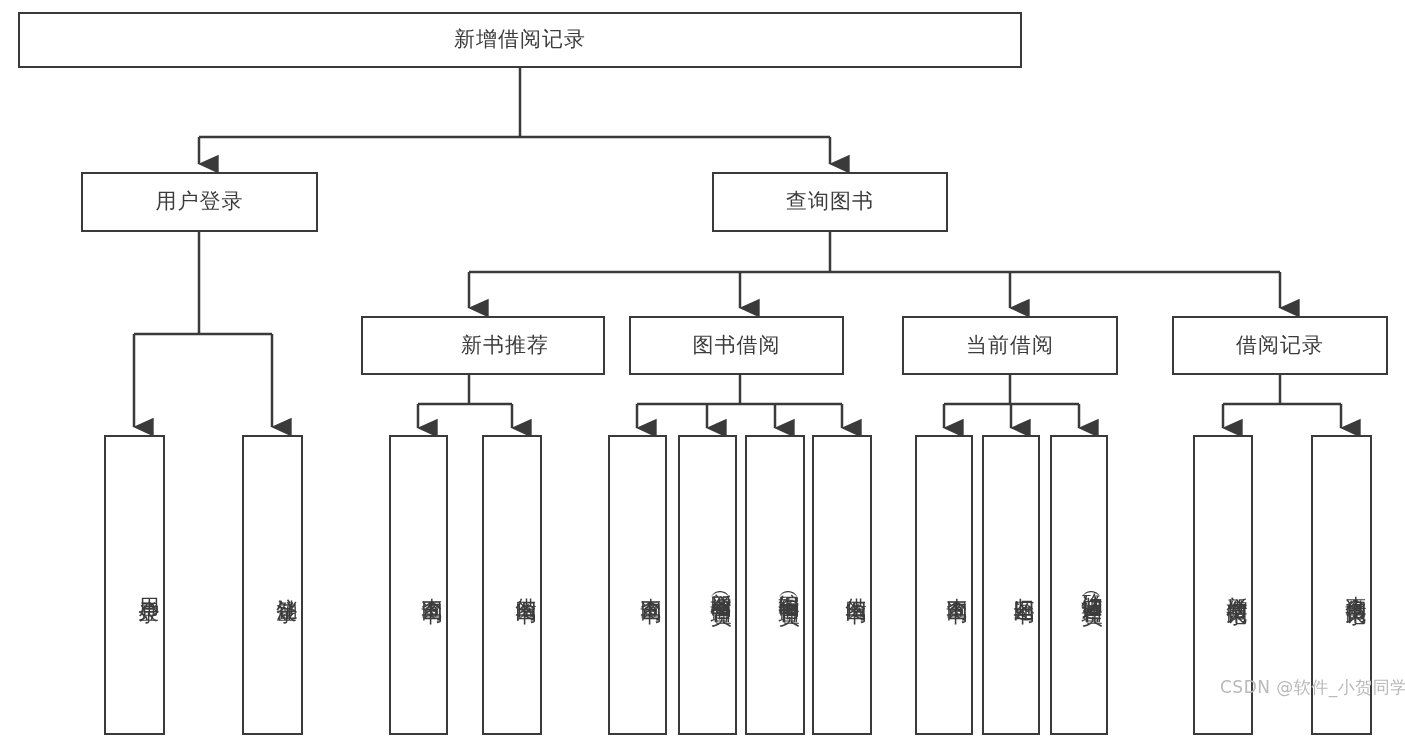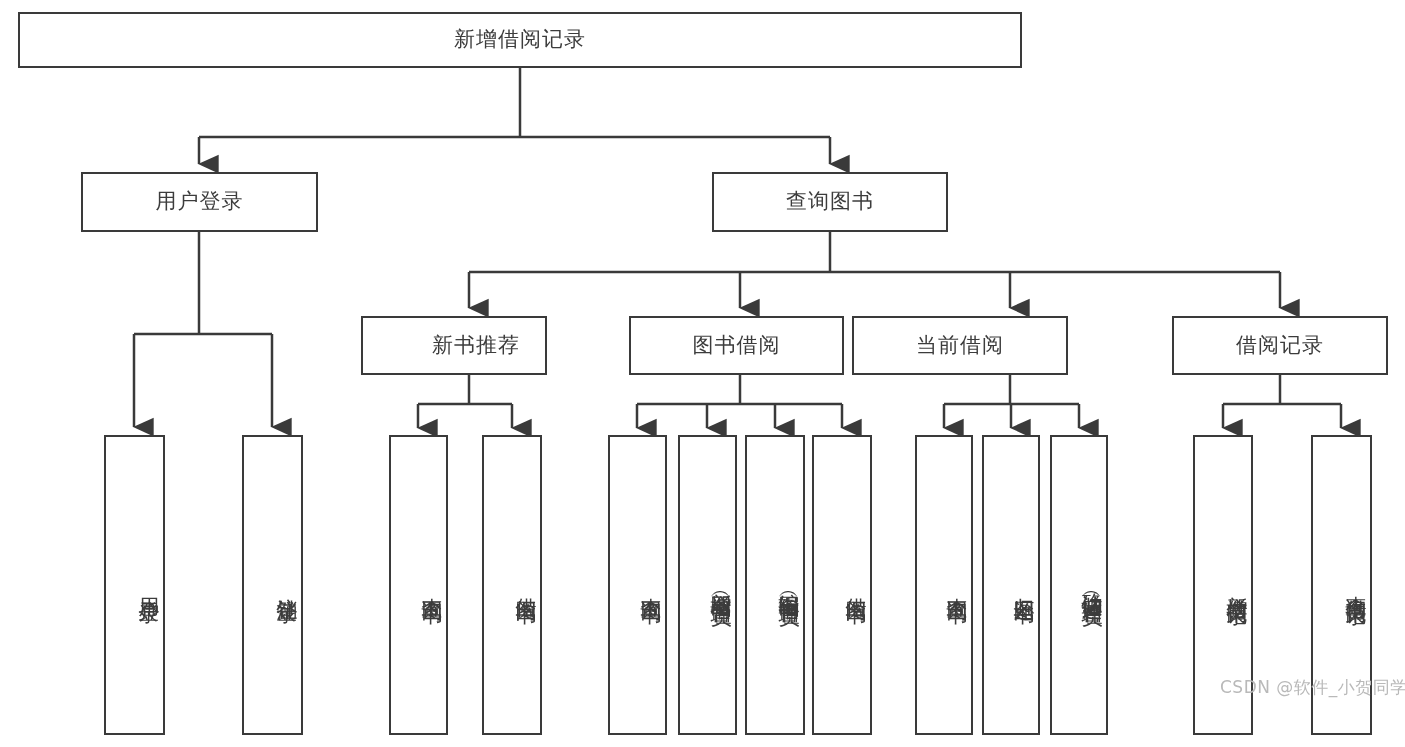--- a/index.html
+++ b/index.html
@@ -130,29 +130,29 @@
   </div>
 
   <div class="node horizontal" style="left:81px; top:172px; width:237px; height:60px;">
     <span>用户登录</span>
   </div>
 
   <div class="node horizontal" style="left:712px; top:172px; width:236px; height:60px;">
     <span>查询图书</span>
   </div>
 
-  <div class="node horizontal" style="left:361px; top:316px; width:186px; height:59px;padding-left:44px;">
+  <div class="node horizontal" style="left:361px; top:316px; width:244px; height:59px;padding-left:44px;">
     <span>新书推荐</span>
   </div>
 
   <div class="node horizontal" style="left:629px; top:316px; width:215px; height:59px;">
     <span>图书借阅</span>
   </div>
 
-  <div class="node horizontal" style="left:852px; top:316px; width:216px; height:59px;">
+  <div class="node horizontal" style="left:902px; top:316px; width:216px; height:59px;">
     <span>当前借阅</span>
   </div>
 
   <div class="node horizontal" style="left:1172px; top:316px; width:216px; height:59px;">
     <span>借阅记录</span>
   </div>
 
   <div class="node vertical" style="left:104px; top:435px; width:61px; height:300px;">
     <span class="vtext">用户登录</span>
   </div>

